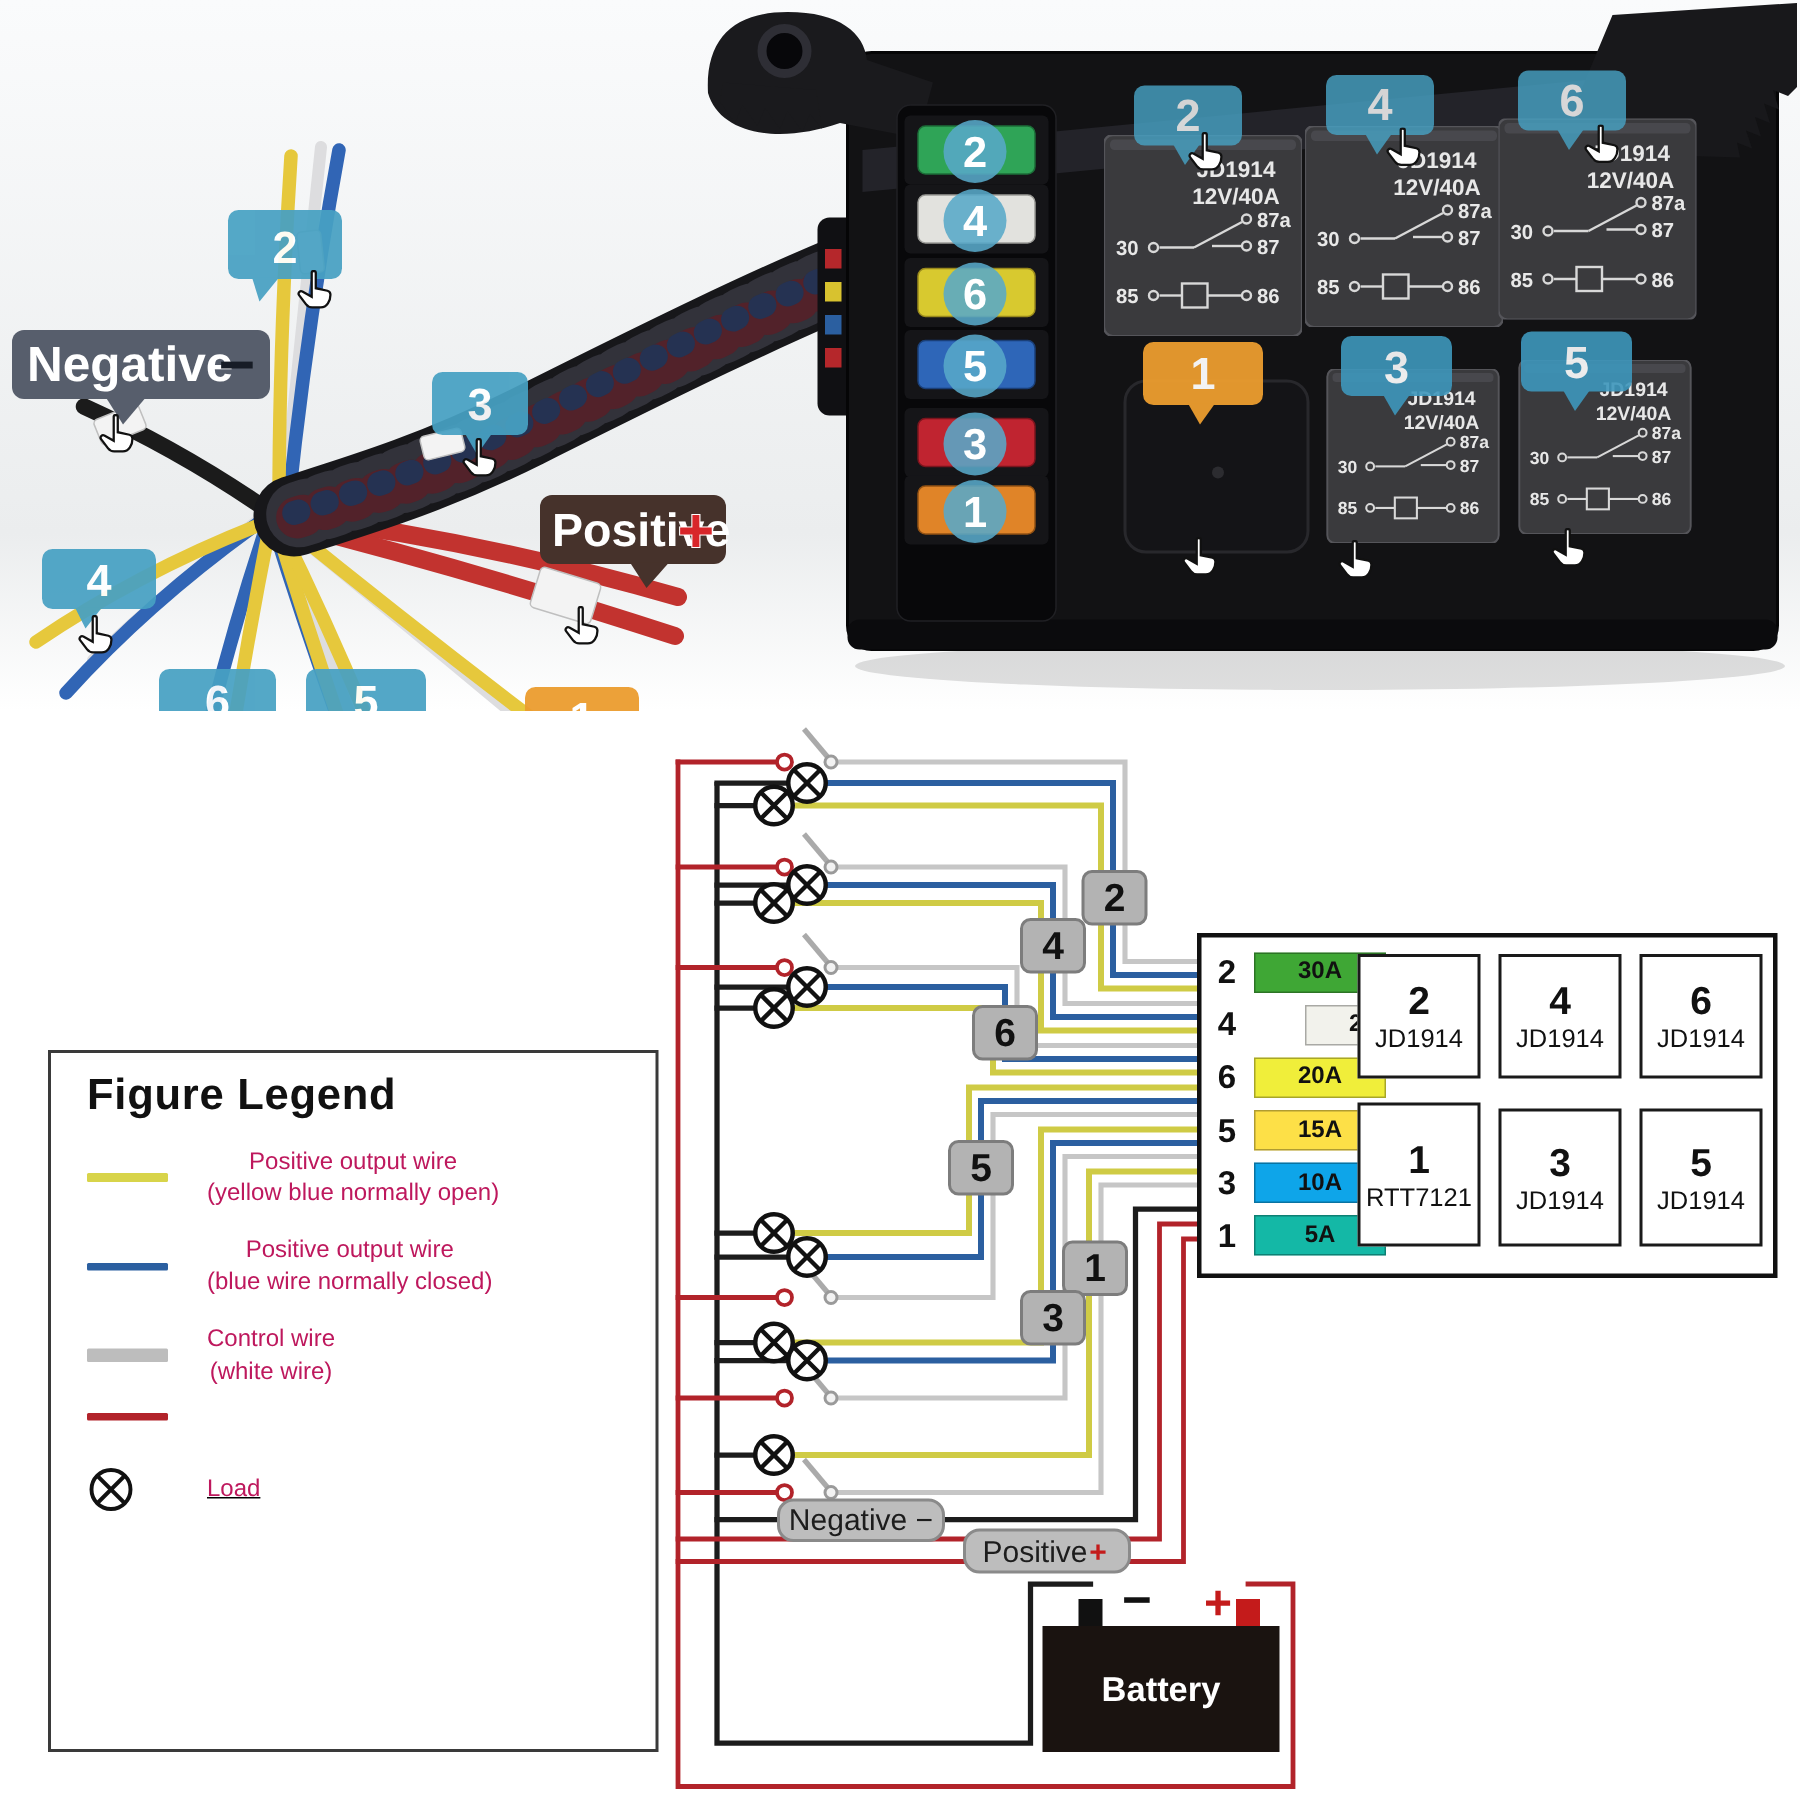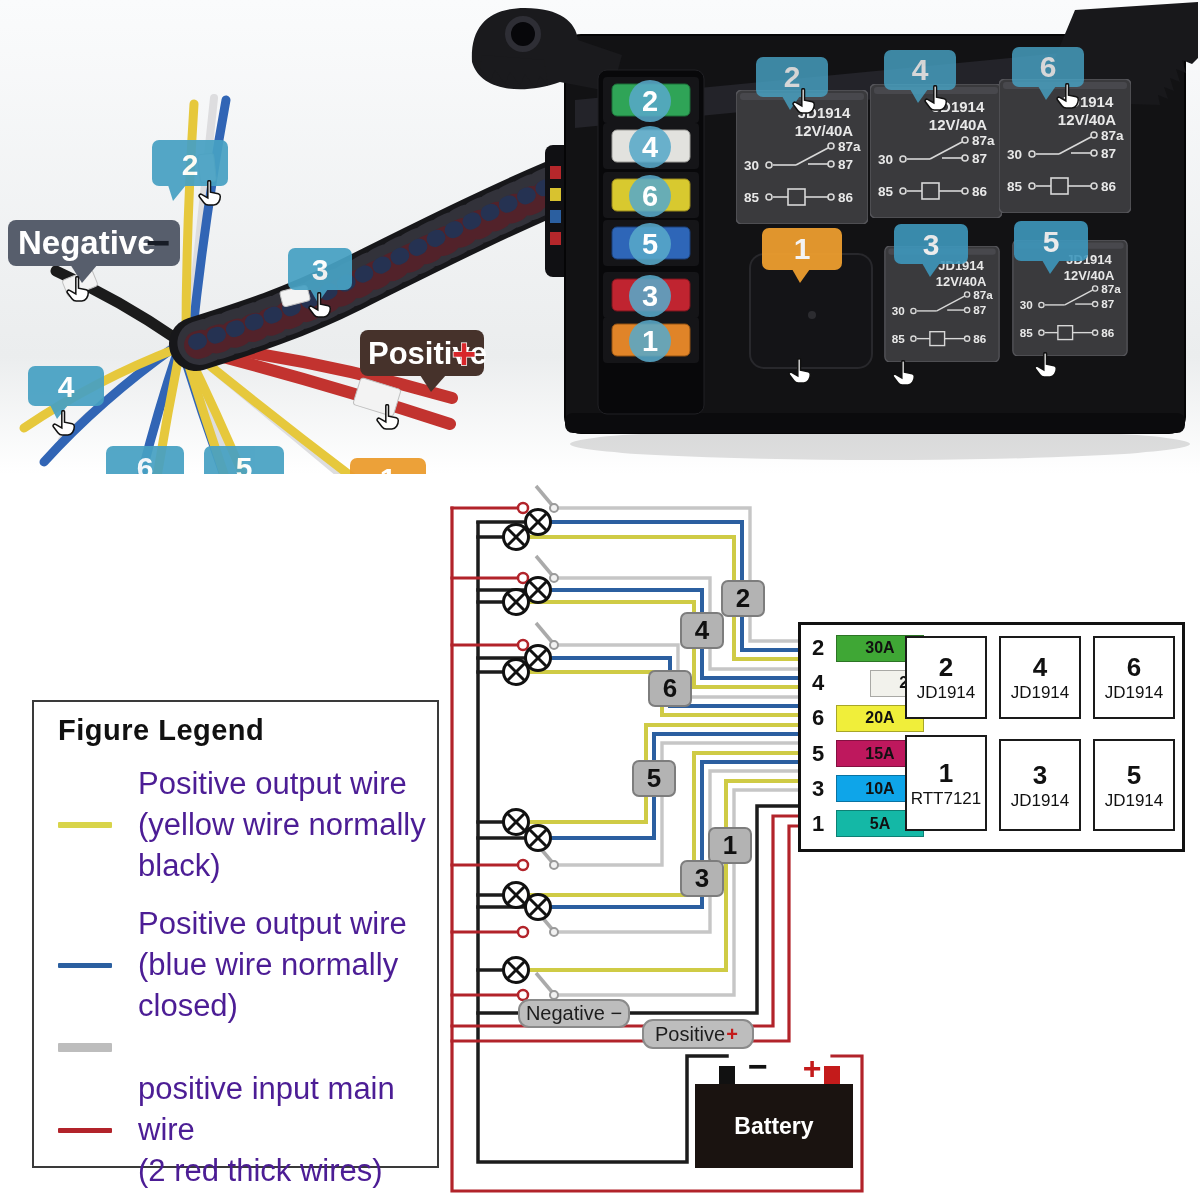--- a/index.html
+++ b/index.html
@@ -11,42 +11,42 @@
   
   .fuse-table{position:absolute;left:798px;top:622px;width:387px;height:230px;
               background:#fff;border:3px solid #111;box-sizing:border-box;}
   .ft-rows{position:absolute;left:8px;top:9px;height:204px;display:flex;
            flex-direction:column;justify-content:space-between;}
   .ft-row{display:flex;align-items:center;gap:9px;height:28px;}
   .ft-num{width:18px;text-align:center;font-weight:bold;font-size:22px;color:#111;}
   .ft-pill{width:88px;height:27px;display:flex;align-items:center;justify-content:center;
            font-weight:bold;font-size:16px;color:#111;border:1px solid rgba(0,0,0,.3);box-sizing:border-box;}
   .p30{background:#3FA735;} .p25{background:#F2F2EC;margin-left:34px;} .p20{background:#F0EE3A;}
-  .p15{background:#be185d;} .p10{background:#0ea5e9;} .p5{background:#14b8a6;text-align:center;}
+  .p15{background:#fde047;} .p10{background:#0ea5e9;} .p5{background:#14b8a6;text-align:center;}
   .ft-cell{position:absolute;width:82px;border:2px solid #1a1a1a;background:#fff;
            display:flex;flex-direction:column;align-items:center;justify-content:center;gap:4px;box-sizing:border-box;}
   .cell-a{left:104px;top:11px;height:83px;} .cell-b{left:198px;top:11px;height:83px;}
   .cell-c{left:292px;top:11px;height:83px;} .cell-d{left:104px;top:110px;height:96px;}
   .cell-e{left:198px;top:114px;height:92px;} .cell-f{left:292px;top:114px;height:92px;}
   .ft-cell-num{font-weight:bold;font-size:26px;color:#111;line-height:1;}
   .ft-cell-model{font-size:17px;color:#111;line-height:1;}
 
   
   .legend{position:absolute;left:32px;top:700px;width:407px;height:468px;background:#fff;
           border:2px solid #3a3a3a;box-sizing:border-box;padding:12px 6px 0 24px;}
   .legend-title{font-weight:bold;font-size:29px;color:#111;letter-spacing:.5px;}
   .legend-item{display:flex;align-items:center;margin-top:17px;}
   .swatch-col{width:80px;flex:none;display:flex;align-items:center;}
   .swatch{width:54px;border-radius:1px;}
   .sw-yellow{height:6px;background:#D8D44A;}
   .sw-blue{height:5px;background:#2B5FA0;}
   .sw-gray{height:9px;background:#BDBDBD;}
   .sw-black{height:11px;background:#0d0d0d;}
   .sw-red{height:5px;background:#B2232A;}
-  .legend-text{font-size:31px;line-height:1.32;color:#4c1d95;}
+  .legend-text{font-size:16px;line-height:1.32;color:#be185d;text-align:center;}
   .legend-load{display:flex;align-items:center;margin-top:30px;text-decoration:underline;}
   .load-sym{width:80px;flex:none;display:flex;align-items:center;}
 </style>
 </head>
 <body>
 
 <div class="stage">
 
 <svg width="1200" height="474" viewBox="0 0 1200 474" style="position:absolute;left:0;top:0;">
   <defs>
@@ -554,49 +554,49 @@
 
 <div class="legend">
   <div class="legend-title">Figure Legend</div>
 
   <div class="legend-item">
     <div class="swatch-col">
           <div class="swatch sw-yellow"></div>
         </div>
     <div class="legend-text">
       <div>Positive output wire</div>
-      <div>(yellow wire normally black)</div>
+      <div>(yellow blue normally open)</div>
     </div>
   </div>
 
   <div class="legend-item">
     <div class="swatch-col">
           <div class="swatch sw-blue"></div>
         </div>
     <div class="legend-text">
       <div>Positive output wire</div>
       <div>(blue wire normally closed)</div>
     </div>
   </div>
 
   <div class="legend-item">
     <div class="swatch-col">
           <div class="swatch sw-gray"></div>
         </div>
+    <div class="legend-text">
+      <div>Control wire</div>
+      <div>(white wire)</div>
+    </div>
   </div>
 
 
   <div class="legend-item">
     <div class="swatch-col">
           <div class="swatch sw-red"></div>
         </div>
-    <div class="legend-text">
-      <div>positive input main wire</div>
-      <div>(2 red thick wires)</div>
-    </div>
   </div>
 
   <div class="legend-load">
     <div class="load-sym">
       <svg width="32" height="32" viewBox="0 0 32 32">
         <circle cx="16" cy="16" r="13" fill="none" stroke="#111" stroke-width="2.6"></circle>
         <line x1="7" y1="7" x2="25" y2="25" stroke="#111" stroke-width="2.6"></line>
         <line x1="25" y1="7" x2="7" y2="25" stroke="#111" stroke-width="2.6"></line>
       </svg>
     </div>

